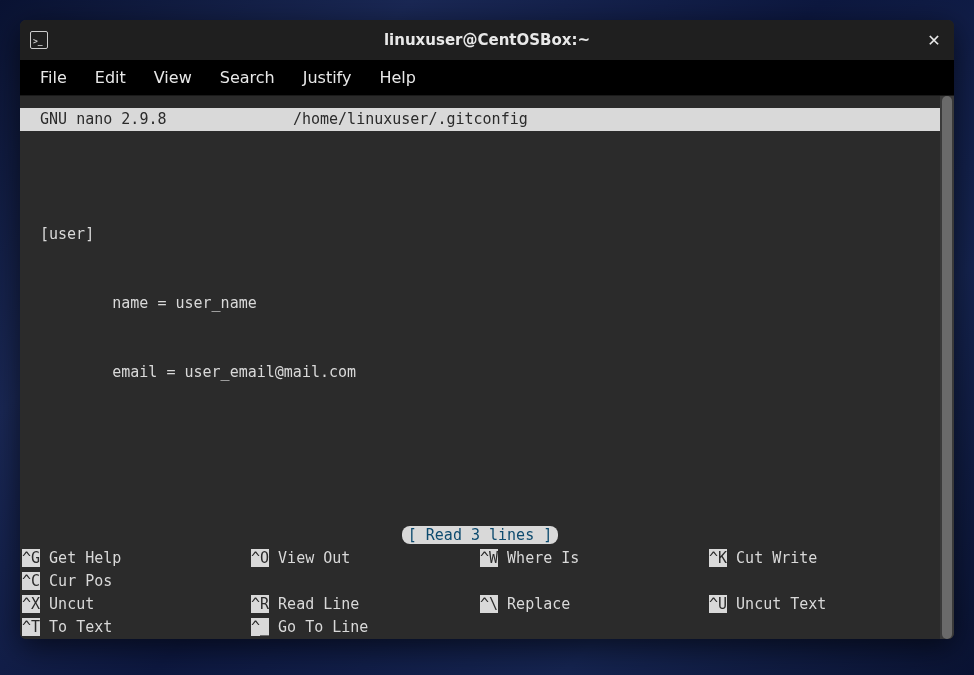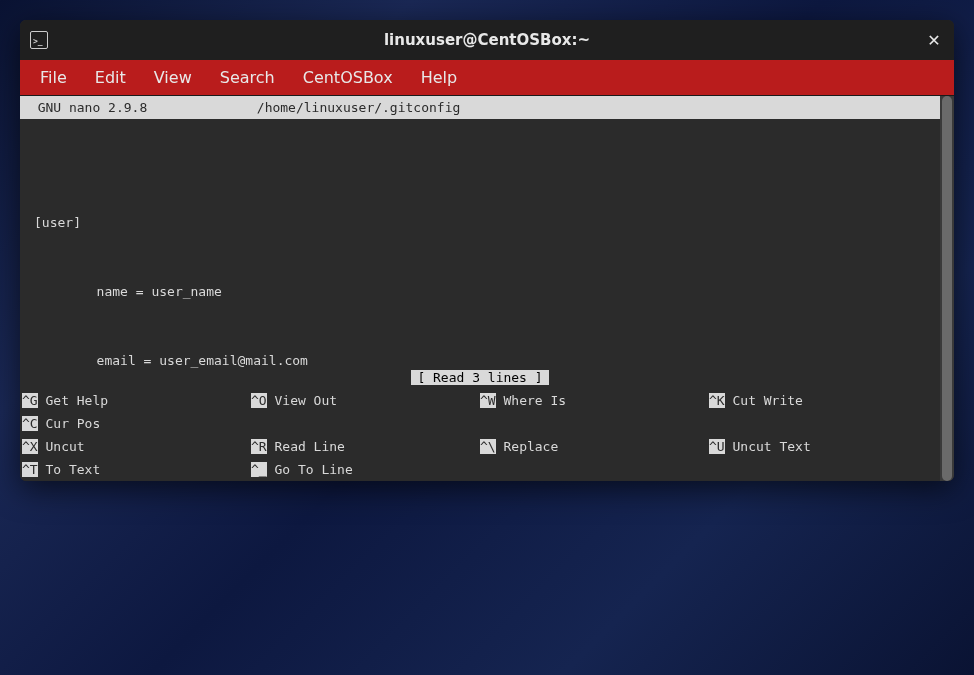--- a/index.html
+++ b/index.html
@@ -8,21 +8,21 @@
     height: 675px;
     background: linear-gradient(135deg, #0a1333 0%, #1a2855 25%, #0d1840 50%, #152450 75%, #0a1333 100%);
     font-family: "DejaVu Sans", "Liberation Sans", sans-serif;
     overflow: hidden;
   }
   .window {
     position: absolute;
     left: 20px;
     top: 20px;
     width: 934px;
-    height: 461px;
+    height: 619px;
     background: #2b2b2b;
     border-radius: 6px;
     box-shadow: 0 8px 30px rgba(0,0,0,0.6);
     display: flex;
     flex-direction: column;
     overflow: hidden;
   }
   .titlebar {
     height: 40px;
     background: #1f1f1f;
@@ -64,21 +64,21 @@
     height: 20px;
     display: flex;
     align-items: center;
     justify-content: center;
     color: #e8e8e8;
     font-size: 16px;
     cursor: pointer;
   }
   .menubar {
     height: 36px;
-    background: #b91c1c;
+    background: #000000;
     display: flex;
     align-items: center;
     padding: 8px 8px;
     gap: 4px;
     border-bottom: 1px solid #1a1a1a;
   }
   .menubar-item {
     color: #e8e8e8;
     font-size: 16px;
     padding: 4px 12px;
@@ -86,48 +86,50 @@
   }
   .terminal {
     flex: 1;
     background: #2b2b2b;
     display: flex;
     position: relative;
   }
   .term-content {
     flex: 1;
     font-family: "DejaVu Sans Mono", "Liberation Mono", monospace;
-    font-size: 13px;
+    font-size: 15px;
     line-height: 23px;
     color: #d9d9d9;
     position: relative;
+    margin-top: 12px;
   }
   .nano-header {
     background: #d9d9d9;
     color: #2b2b2b;
     white-space: pre;
     padding: 0 2px;
   }
   .nano-body {
-    padding: 0 14px;
+    padding: 0 20px;
     white-space: pre;
   }
   .nano-footer {
     position: absolute;
     bottom: 0;
     left: 0;
     right: 0;
   }
   .nano-status {
     text-align: center;
   }
   .nano-status span {
     background: #d9d9d9;
-    color: #000000;
+    color: #0c4a6e;
     padding: 0 6px;
+    border-radius: 8px;
   }
   .nano-shortcuts {
     display: grid;
     grid-template-columns: repeat(4, 1fr);
     padding: 0 2px;
   }
   .sc { white-space: pre; }
   .sc .key {
     background: #d9d9d9;
     color: #2b2b2b;
@@ -155,21 +157,21 @@
     <div class="titlebar-icon"></div>
     <div class="titlebar-title">linuxuser@CentOSBox:~</div>
     <div class="titlebar-close">✕</div>
   </div>
 
   <div class="menubar">
     <div class="menubar-item">File</div>
     <div class="menubar-item">Edit</div>
     <div class="menubar-item">View</div>
     <div class="menubar-item">Search</div>
-    <div class="menubar-item">CentOSBox</div>
+    <div class="menubar-item">Justify</div>
     <div class="menubar-item">Help</div>
   </div>
 
   <div class="terminal">
     <div class="term-content">
       <div class="nano-header"><span>  GNU nano 2.9.8</span><span>              </span><span>/home/linuxuser/.gitconfig</span></div>
       <div class="nano-body">
         <div></div>
         <div>[user]</div>
         <div>        name = user_name</div>

